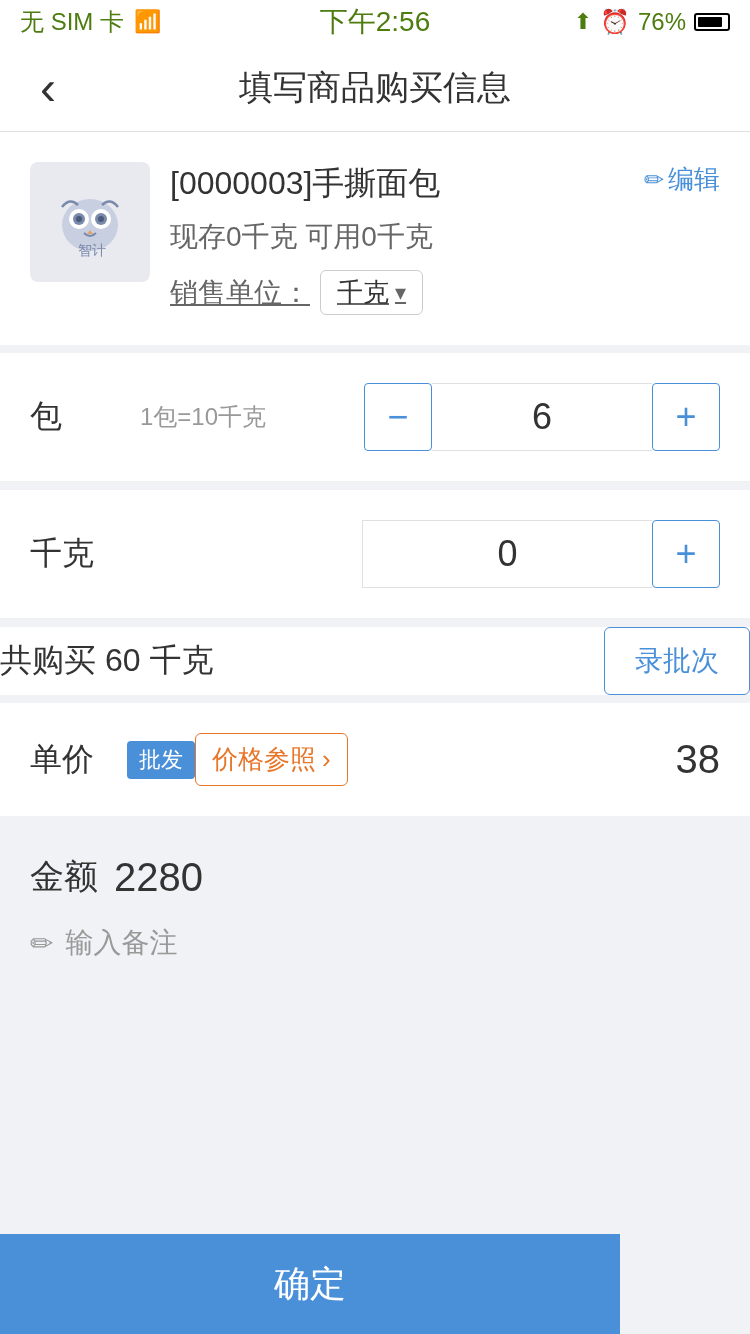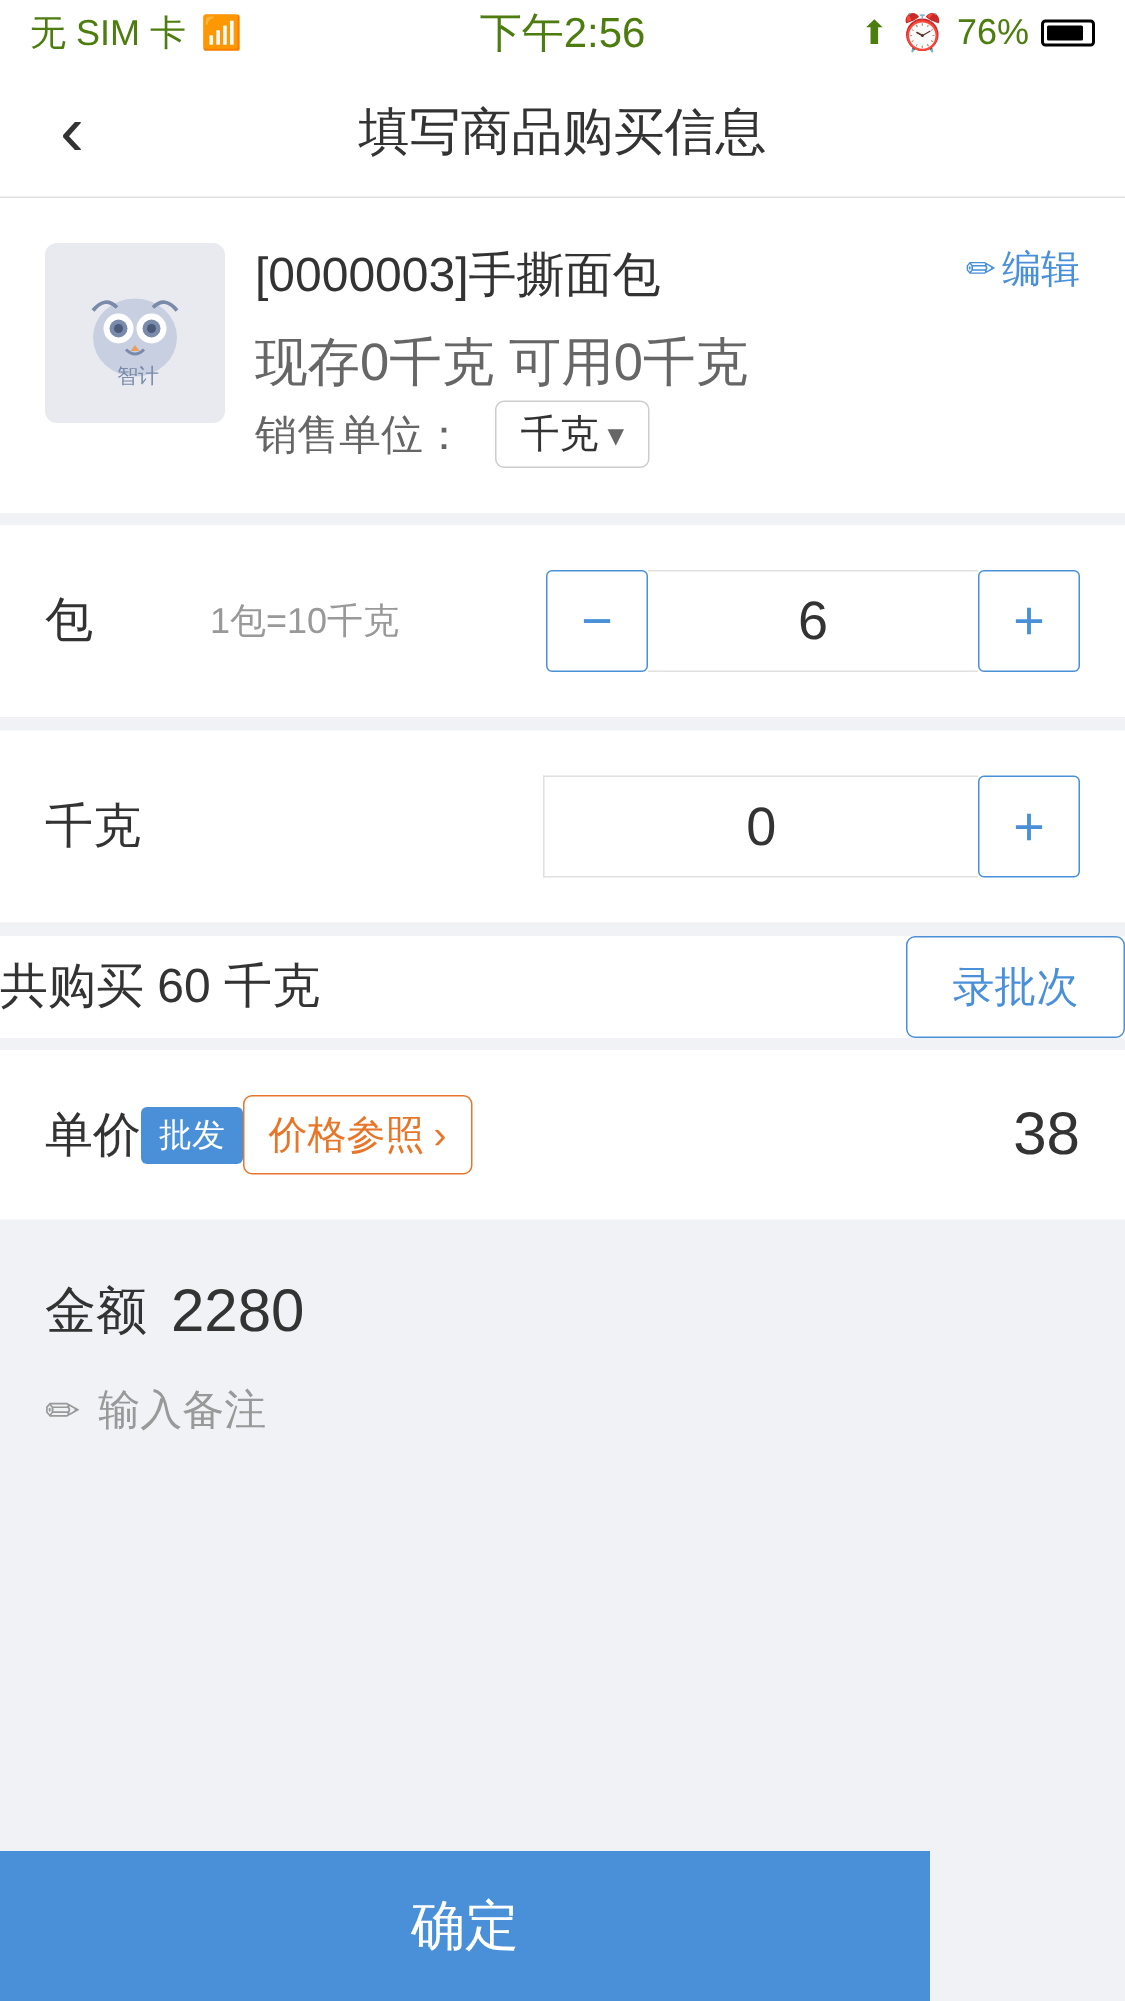--- a/index.html
+++ b/index.html
@@ -83,30 +83,31 @@
       color: #7a8aaa;
     }
     .product-info { flex: 1; }
     .product-name {
       font-size: 32px;
       font-weight: 500;
       color: #333;
       margin-bottom: 12px;
     }
     .product-stock {
-      font-size: 35px;
-      color: #666;
-      margin-bottom: 2px;
-    }
-    .product-unit-row {
-      display: flex;
-      align-items: center;
-      gap: 20px;
       font-size: 28px;
       color: #666;
+      margin-bottom: 14px;
+    }
+    .product-unit-row {
+      display: flex;
+      align-items: center;
+      gap: 10px;
+      font-size: 28px;
+      color: #666;
+      text-decoration: underline;
     }
     .unit-select {
       border: 1px solid #ccc;
       border-radius: 6px;
       padding: 4px 16px;
       font-size: 26px;
       color: #333;
       background: #fff;
       display: flex;
       align-items: center;
@@ -226,20 +227,21 @@
     .price-tag {
       font-size: 32px;
       color: #333;
     }
     .batch-tag {
       background: #4a90d9;
       color: #fff;
       font-size: 22px;
       padding: 4px 12px;
       border-radius: 4px;
+      margin-left: 33px;
     }
     .price-ref-btn {
       border: 1px solid #e8762a;
       color: #e8762a;
       background: #fff;
       padding: 8px 16px;
       border-radius: 6px;
       font-size: 26px;
       cursor: pointer;
       display: flex;

